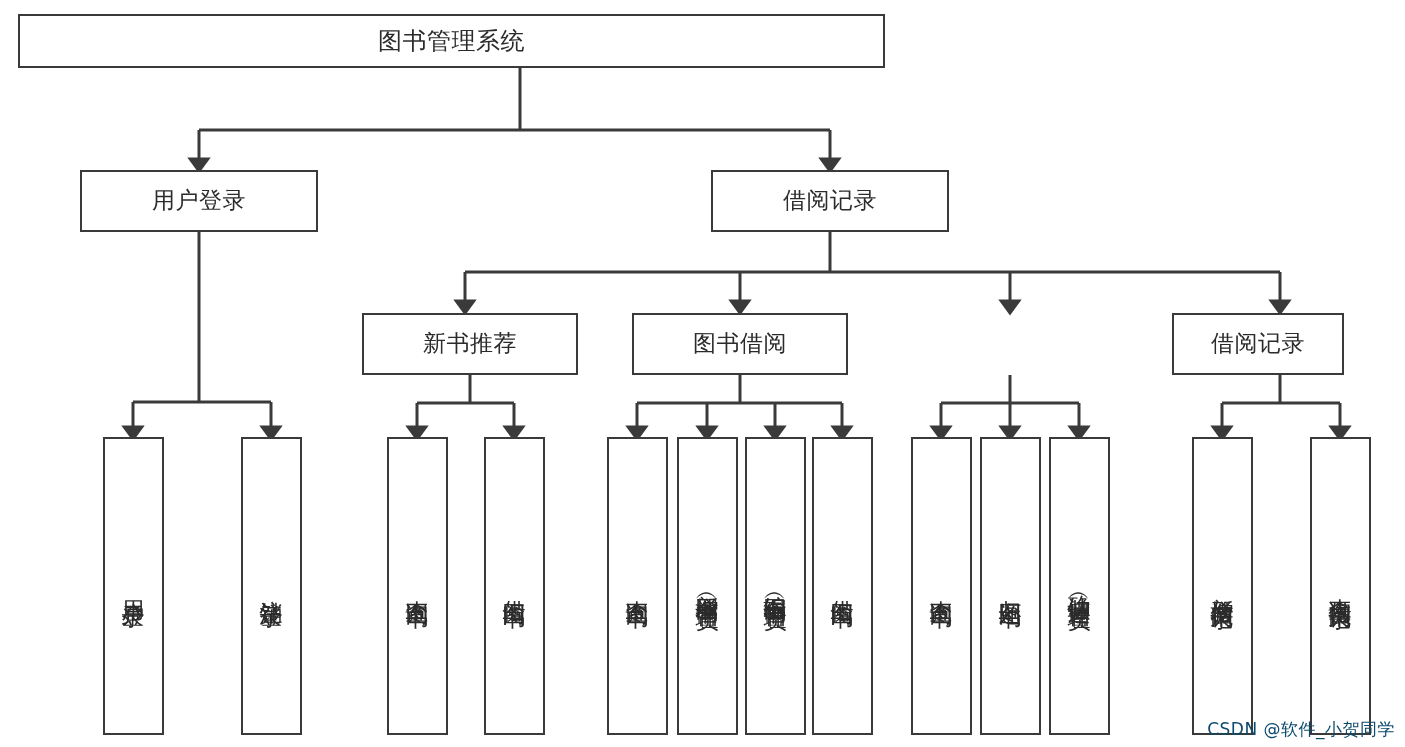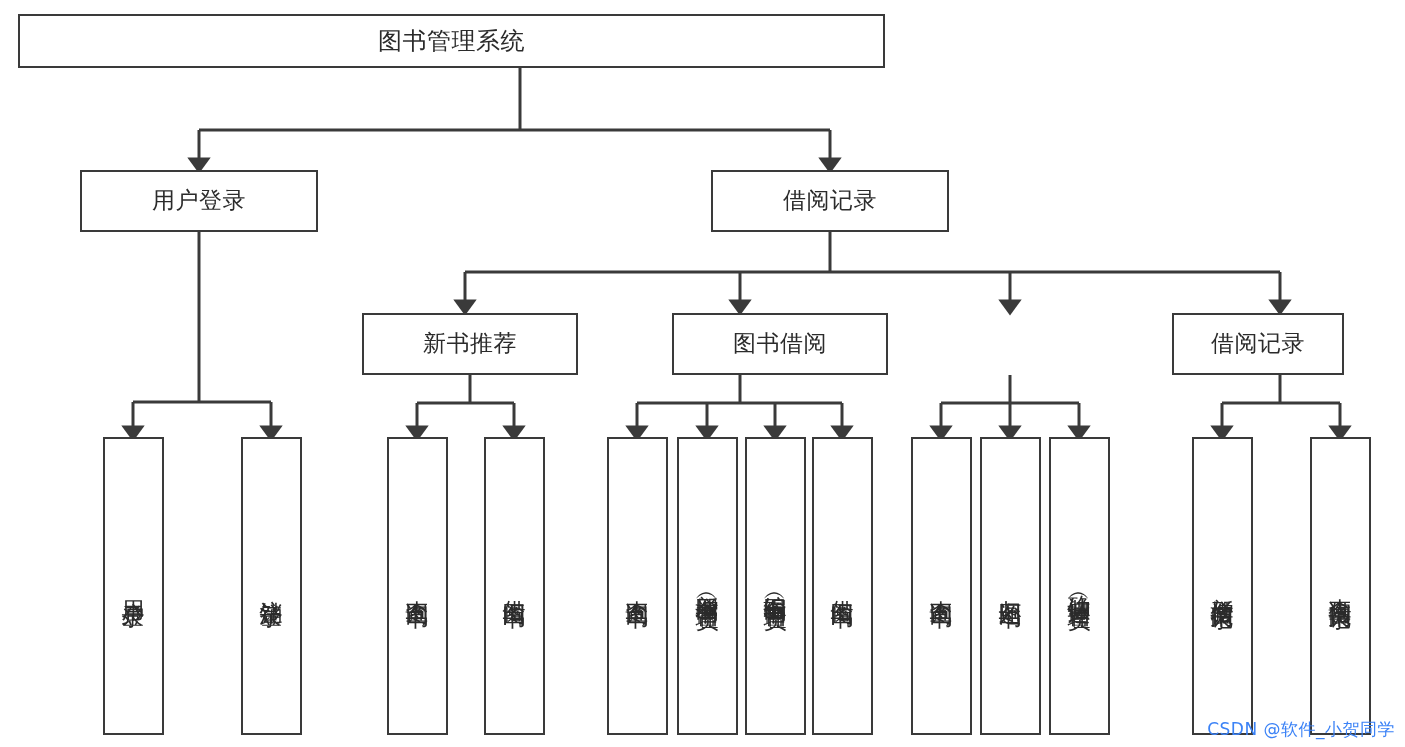--- a/index.html
+++ b/index.html
@@ -61,21 +61,21 @@
     font-size: 23px;
     line-height: 1.22;
     letter-spacing: 2px;
     max-height: 272px;
   }
   #watermark {
     position: absolute;
     right: 10px;
     bottom: 6px;
     font-size: 17px;
-    color: #3b82f6;
+    color: #0c4a6e;
     letter-spacing: 0.5px;
     white-space: nowrap;
   }
 </style>
 </head>
 <body>
 
 <div id="diagram-root">
 
   <svg id="edges-layer" viewBox="0 0 1405 747" width="1405" height="747" xmlns="http://www.w3.org/2000/svg">
@@ -135,21 +135,21 @@
   <div class="node node-h" style="left:80px; top:170px; width:238px; height:62px;">
     <span class="node-label">用户登录</span>
   </div>
   <div class="node node-h" style="left:711px; top:170px; width:238px; height:62px;">
     <span class="node-label">借阅记录</span>
   </div>
 
   <div class="node node-h" style="left:362px; top:313px; width:216px; height:62px;">
     <span class="node-label">新书推荐</span>
   </div>
-  <div class="node node-h" style="left:632px; top:313px; width:216px; height:62px;margin-left:40px;">
+  <div class="node node-h" style="left:632px; top:313px; width:216px; height:62px;">
     <span class="node-label">图书借阅</span>
   </div>
   <div class="node node-h" style="left:1172px; top:313px; width:172px; height:62px;">
     <span class="node-label">借阅记录</span>
   </div>
 
   <div class="node node-v" style="left:103px; top:437px; width:61px; height:298px;">
     <span class="node-label">用户登录</span>
   </div>
   <div class="node node-v" style="left:241px; top:437px; width:61px; height:298px;">

